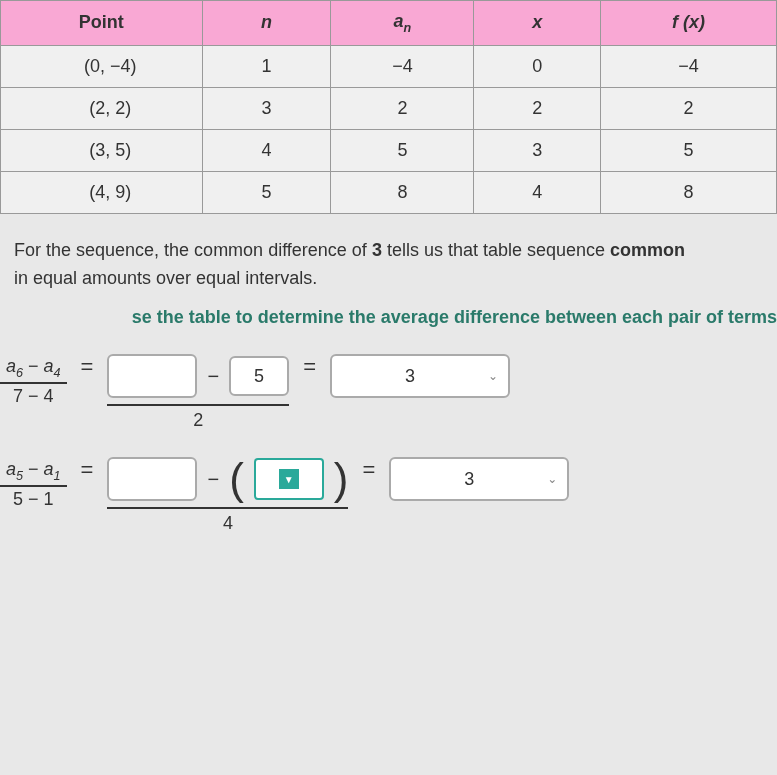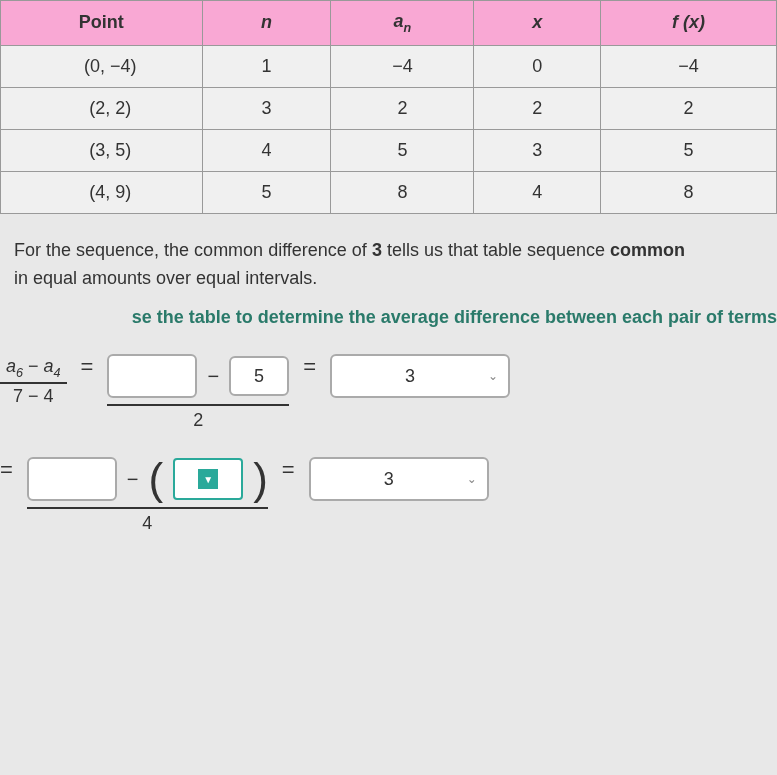--- a/index.html
+++ b/index.html
@@ -209,20 +209,25 @@
       <div class="bot">2</div>
     </div>
     <div class="eq">=</div>
     <div class="select-box">
       <span>3</span>
       <span class="chev">⌄</span>
     </div>
   </div>
 
   <div class="eq-row">
+    <div class="frac">
+      <div class="num"><span class="asub">a</span><span class="sub">5</span> − <span class="asub">a</span><span class="sub">1</span></div>
+      <div class="bar"></div>
+      <div class="den">5 − 1</div>
+    </div>
     <div class="eq">=</div>
     <div class="big-frac">
       <div class="top-line">
         <div class="input-box"></div>
         <div class="minus">−</div>
         <span class="paren">(</span>
         <div class="dropdown-active">
           <div class="caret">▼</div>
         </div>
         <span class="paren">)</span>

